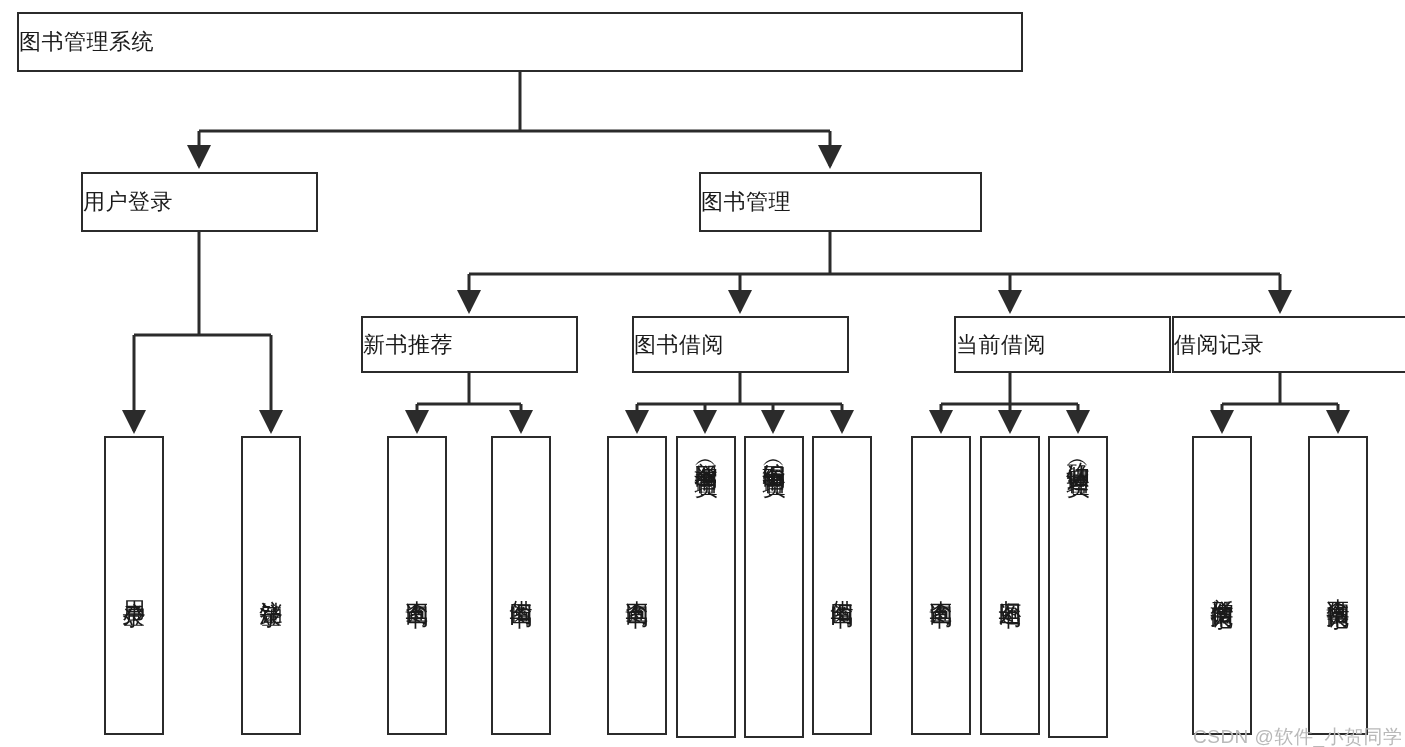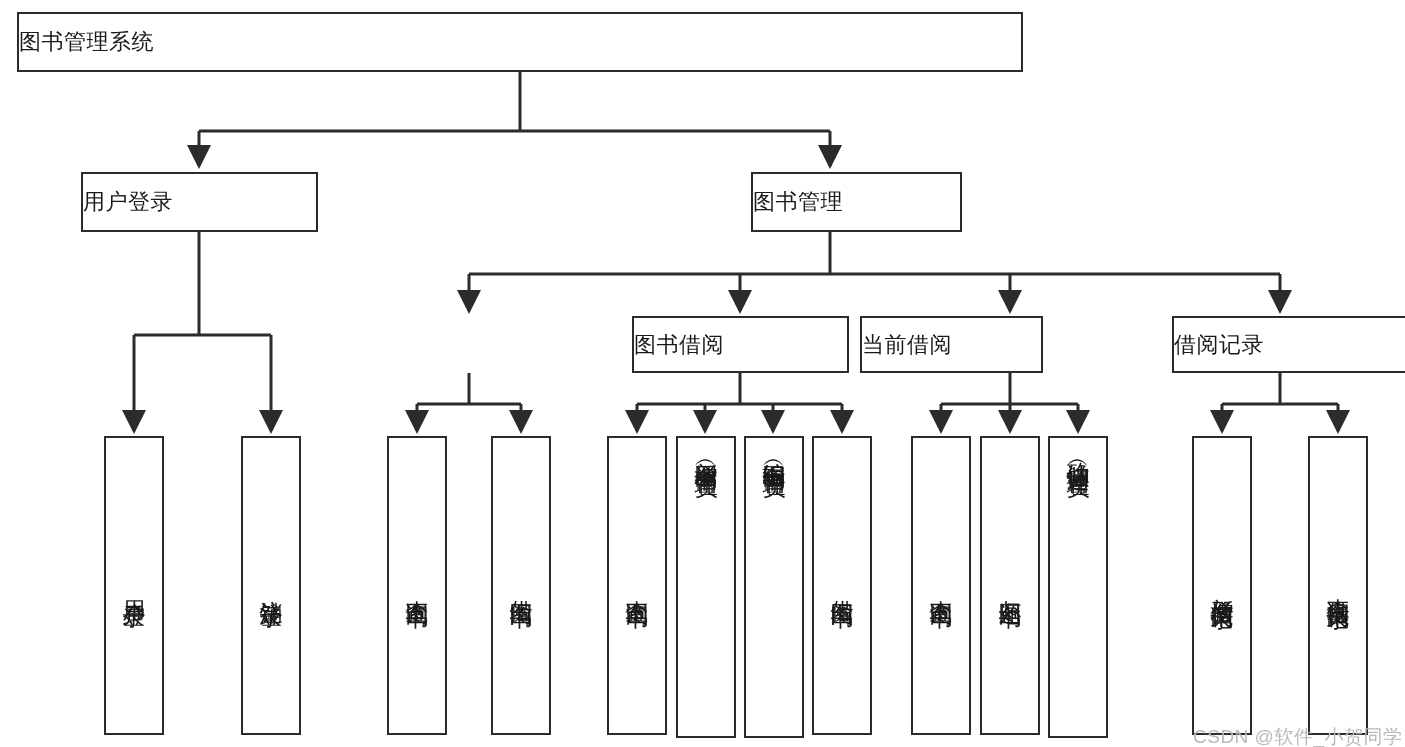--- a/index.html
+++ b/index.html
@@ -126,28 +126,31 @@
     </g>
   </svg>
 
   <div class="node horiz" style="left:17px; top:12px; width:1006px; height:60px;">
     <span class="node-label">图书管理系统</span>
   </div>
 
   <div class="node horiz" style="left:81px; top:172px; width:237px; height:60px;">
     <span class="node-label">用户登录</span>
   </div>
-  <div class="node horiz" style="left:751px; top:172px; width:211px; height:60px;">
+  <div class="node horiz" style="left:699px; top:172px; width:283px; height:60px;">
     <span class="node-label">图书管理</span>
   </div>
 
+  <div class="node horiz" style="left:361px; top:316px; width:217px; height:57px;">
+    <span class="node-label">新书推荐</span>
+  </div>
   <div class="node horiz" style="left:632px; top:316px; width:217px; height:57px;">
     <span class="node-label">图书借阅</span>
   </div>
-  <div class="node horiz" style="left:860px; top:316px; width:183px; height:57px;">
+  <div class="node horiz" style="left:954px; top:316px; width:217px; height:57px;">
     <span class="node-label">当前借阅</span>
   </div>
   <div class="node horiz" style="left:1172px; top:316px; width:259px; height:57px;">
     <span class="node-label">借阅记录</span>
   </div>
 
   <div class="node vert centered" style="left:104px; top:436px; width:60px; height:299px;">
     <span class="node-label">用户登录</span>
   </div>
   <div class="node vert centered" style="left:241px; top:436px; width:60px; height:299px;">

